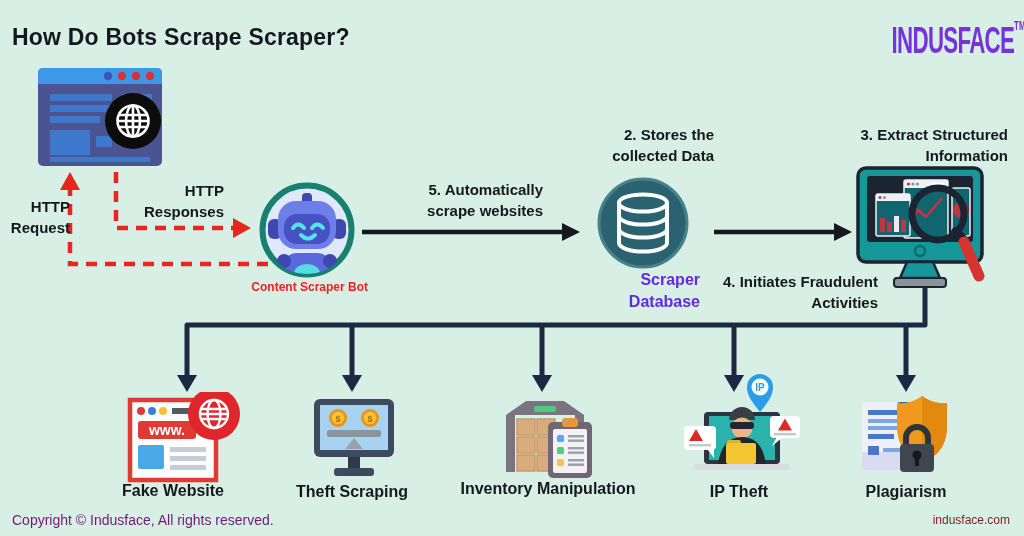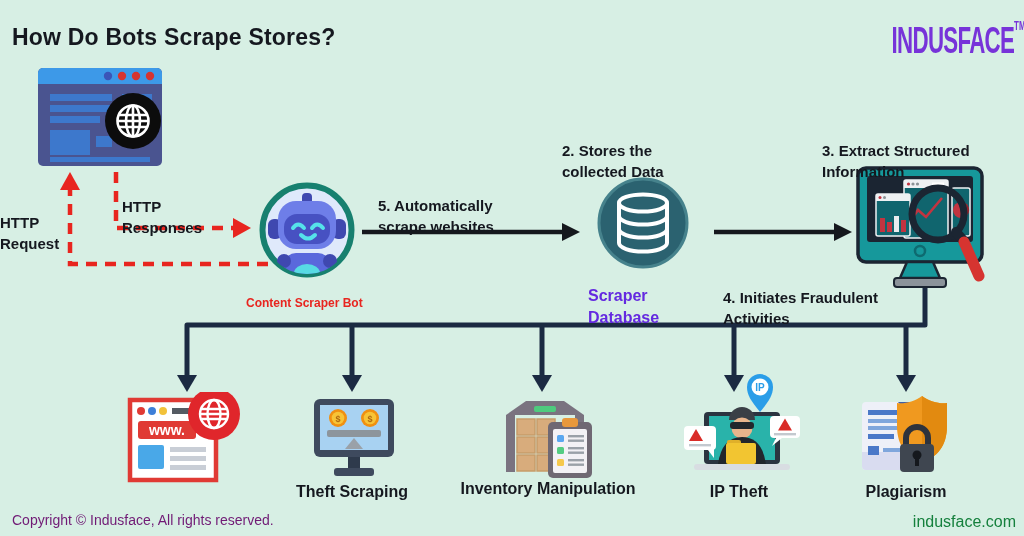--- a/index.html
+++ b/index.html
@@ -13,26 +13,26 @@
   .title{
     left:12px;top:24px;font-size:23px;font-weight:800;letter-spacing:.2px;
     color:var(--text_dark,#10141f);
   }
   .logo{
     top:18px;right:10px;width:170px;text-align:right;
     color:var(--logo_purple,#7733d9);font-weight:800;font-size:31px;letter-spacing:-1px;
     transform:scale(.72,1.18);transform-origin:top right;white-space:nowrap;
   }
   .logo sup{font-size:11px;font-weight:700;letter-spacing:0;vertical-align:20px;}
-  .lbl{font-weight:700;font-size:15px;line-height:1.42;text-align:left;color:var(--text_dark,#15181f);margin-top:16px;}
+  .lbl{font-weight:700;font-size:15px;line-height:1.42;text-align:right;color:var(--text_dark,#15181f);}
   .lbl.red{color:var(--accent_red,#e8322b);font-size:12px;font-weight:800;line-height:1.35;}
   .lbl.purple{color:var(--accent_purple,#6429e0);font-size:16px;font-weight:700;line-height:1.35;}
   .outcome-lbl{font-weight:700;font-size:16px;text-align:center;color:var(--text_dark,#15181f);}
   .footer-left{left:12px;top:512px;font-size:14px;color:#701a75;}
-  .footer-right{right:8px;top:513px;font-size:16px;color:#15803d;}
+  .footer-right{right:14px;top:513px;font-size:12px;color:#7f1d1d;}
   svg{display:block;}
   .icon-text{font-family:"Liberation Sans",sans-serif;font-weight:700;}
 </style>
 </head>
 <body>
 
 <div class="canvas">
 
   <svg class="abs" style="left:0;top:0" width="1024" height="536" viewBox="0 0 1024 536">
 
@@ -53,21 +53,21 @@
     <path d="M 542 325 V 378" stroke="#1b2a42" stroke-width="5"></path>
     <path d="M 734 325 V 378" stroke="#1b2a42" stroke-width="5"></path>
     <path d="M 906 325 V 378" stroke="#1b2a42" stroke-width="5"></path>
     <polygon points="187,392 177,375 197,375" fill="#1b2a42"></polygon>
     <polygon points="352,392 342,375 362,375" fill="#1b2a42"></polygon>
     <polygon points="542,392 532,375 552,375" fill="#1b2a42"></polygon>
     <polygon points="734,392 724,375 744,375" fill="#1b2a42"></polygon>
     <polygon points="906,392 896,375 916,375" fill="#1b2a42"></polygon>
   </svg>
 
-  <div class="abs title">How Do Bots Scrape Stores?</div>
+  <div class="abs title">How Do Bots Scrape Scraper?</div>
   <div class="abs logo"><span>INDUSFACE</span><sup>TM</sup></div>
 
   <svg class="abs" style="left:38px;top:68px" width="124" height="98" viewBox="0 0 124 98">
     <rect x="0" y="0" width="124" height="98" rx="5" fill="#4a5490"></rect>
     <rect x="0" y="0" width="124" height="16" rx="5" fill="#3d99e8"></rect>
     <rect x="0" y="9" width="124" height="7" fill="#3d99e8"></rect>
     <circle cx="70" cy="8" r="4.2" fill="#3b55b8"></circle>
       <circle cx="84" cy="8" r="4.2" fill="#d63430"></circle>
     <circle cx="98" cy="8" r="4.2" fill="#d63430"></circle>
       <circle cx="112" cy="8" r="4.2" fill="#d63430"></circle>
@@ -153,21 +153,21 @@
     <rect x="42" y="112" width="52" height="9" rx="3" fill="#8b939a" stroke="#1b2532" stroke-width="2"></rect>
   </svg>
 
   <div class="abs lbl" style="left:0px;top:196px;width:70px">HTTP Request</div>
   <div class="abs lbl" style="left:122px;top:180px;width:102px">HTTP Responses</div>
   <div class="abs lbl red" style="left:246px;top:279px;width:122px">Content Scraper Bot</div>
   <div class="abs lbl" style="left:378px;top:179px;width:165px">5. Automatically scrape websites</div>
   <div class="abs lbl" style="left:562px;top:124px;width:152px">2. Stores the collected Data</div>
   <div class="abs lbl purple" style="left:588px;top:269px;width:112px">Scraper Database</div>
   <div class="abs lbl" style="left:822px;top:124px;width:186px">3. Extract Structured Information</div>
-  <div class="abs lbl" style="left:723px;top:271px;width:172px">4. Initiates Fraudulent Activities</div>
+  <div class="abs lbl" style="left:706px;top:271px;width:172px">4. Initiates Fraudulent Activities</div>
 
   <svg class="abs" style="left:126px;top:392px" width="116" height="92" viewBox="0 0 116 92">
     <rect x="4" y="8" width="86" height="80" fill="#fff" stroke="#e03a34" stroke-width="4.5"></rect>
     <circle cx="15" cy="19" r="4" fill="#e03a34"></circle>
       <circle cx="26" cy="19" r="4" fill="#3d7fd8"></circle>
       <circle cx="37" cy="19" r="4" fill="#f2c23a"></circle>
     <rect x="46" y="16" width="34" height="6" fill="#555b63"></rect>
     <rect x="12" y="29" width="58" height="18" rx="3" fill="#e03a34"></rect>
     <text x="41" y="43" text-anchor="middle" font-size="14" fill="#fff" class="icon-text">www.</text>
     <rect x="12" y="53" width="26" height="24" rx="2" fill="#49a8e8"></rect>
@@ -276,20 +276,21 @@
     <path d="M 66 4 C 74 10 84 12 91 11 V 34 C 91 54 81 65 66 71 C 51 65 41 54 41 34 V 11 C 48 12 58 10 66 4 Z" fill="#f0991f"></path>
     <path d="M 66 4 C 74 10 84 12 91 11 V 34 C 91 54 81 65 66 71 Z" fill="#e28a10"></path>
     <g>
       <path d="M 50 54 V 46 a 11 11 0 0 1 22 0 V 54" fill="none" stroke="#2e333c" stroke-width="6"></path>
       <rect x="44" y="52" width="34" height="28" rx="4" fill="#3f4650"></rect>
       <circle cx="61" cy="63" r="4.5" fill="#15181d"></circle>
       <rect x="59" y="65" width="4" height="9" fill="#15181d"></rect>
     </g>
   </svg>
 
+  <div class="abs outcome-lbl" style="left:98px;top:482px;width:150px">Fake Website</div>
   <div class="abs outcome-lbl" style="left:272px;top:483px;width:160px">Theft Scraping</div>
   <div class="abs outcome-lbl" style="left:443px;top:480px;width:210px">Inventory Manipulation</div>
   <div class="abs outcome-lbl" style="left:689px;top:483px;width:100px">IP Theft</div>
   <div class="abs outcome-lbl" style="left:846px;top:483px;width:120px">Plagiarism</div>
 
   <div class="abs footer-left">Copyright © Indusface, All rights reserved.</div>
   <div class="abs footer-right">indusface.com</div>
 
 </div>
 

